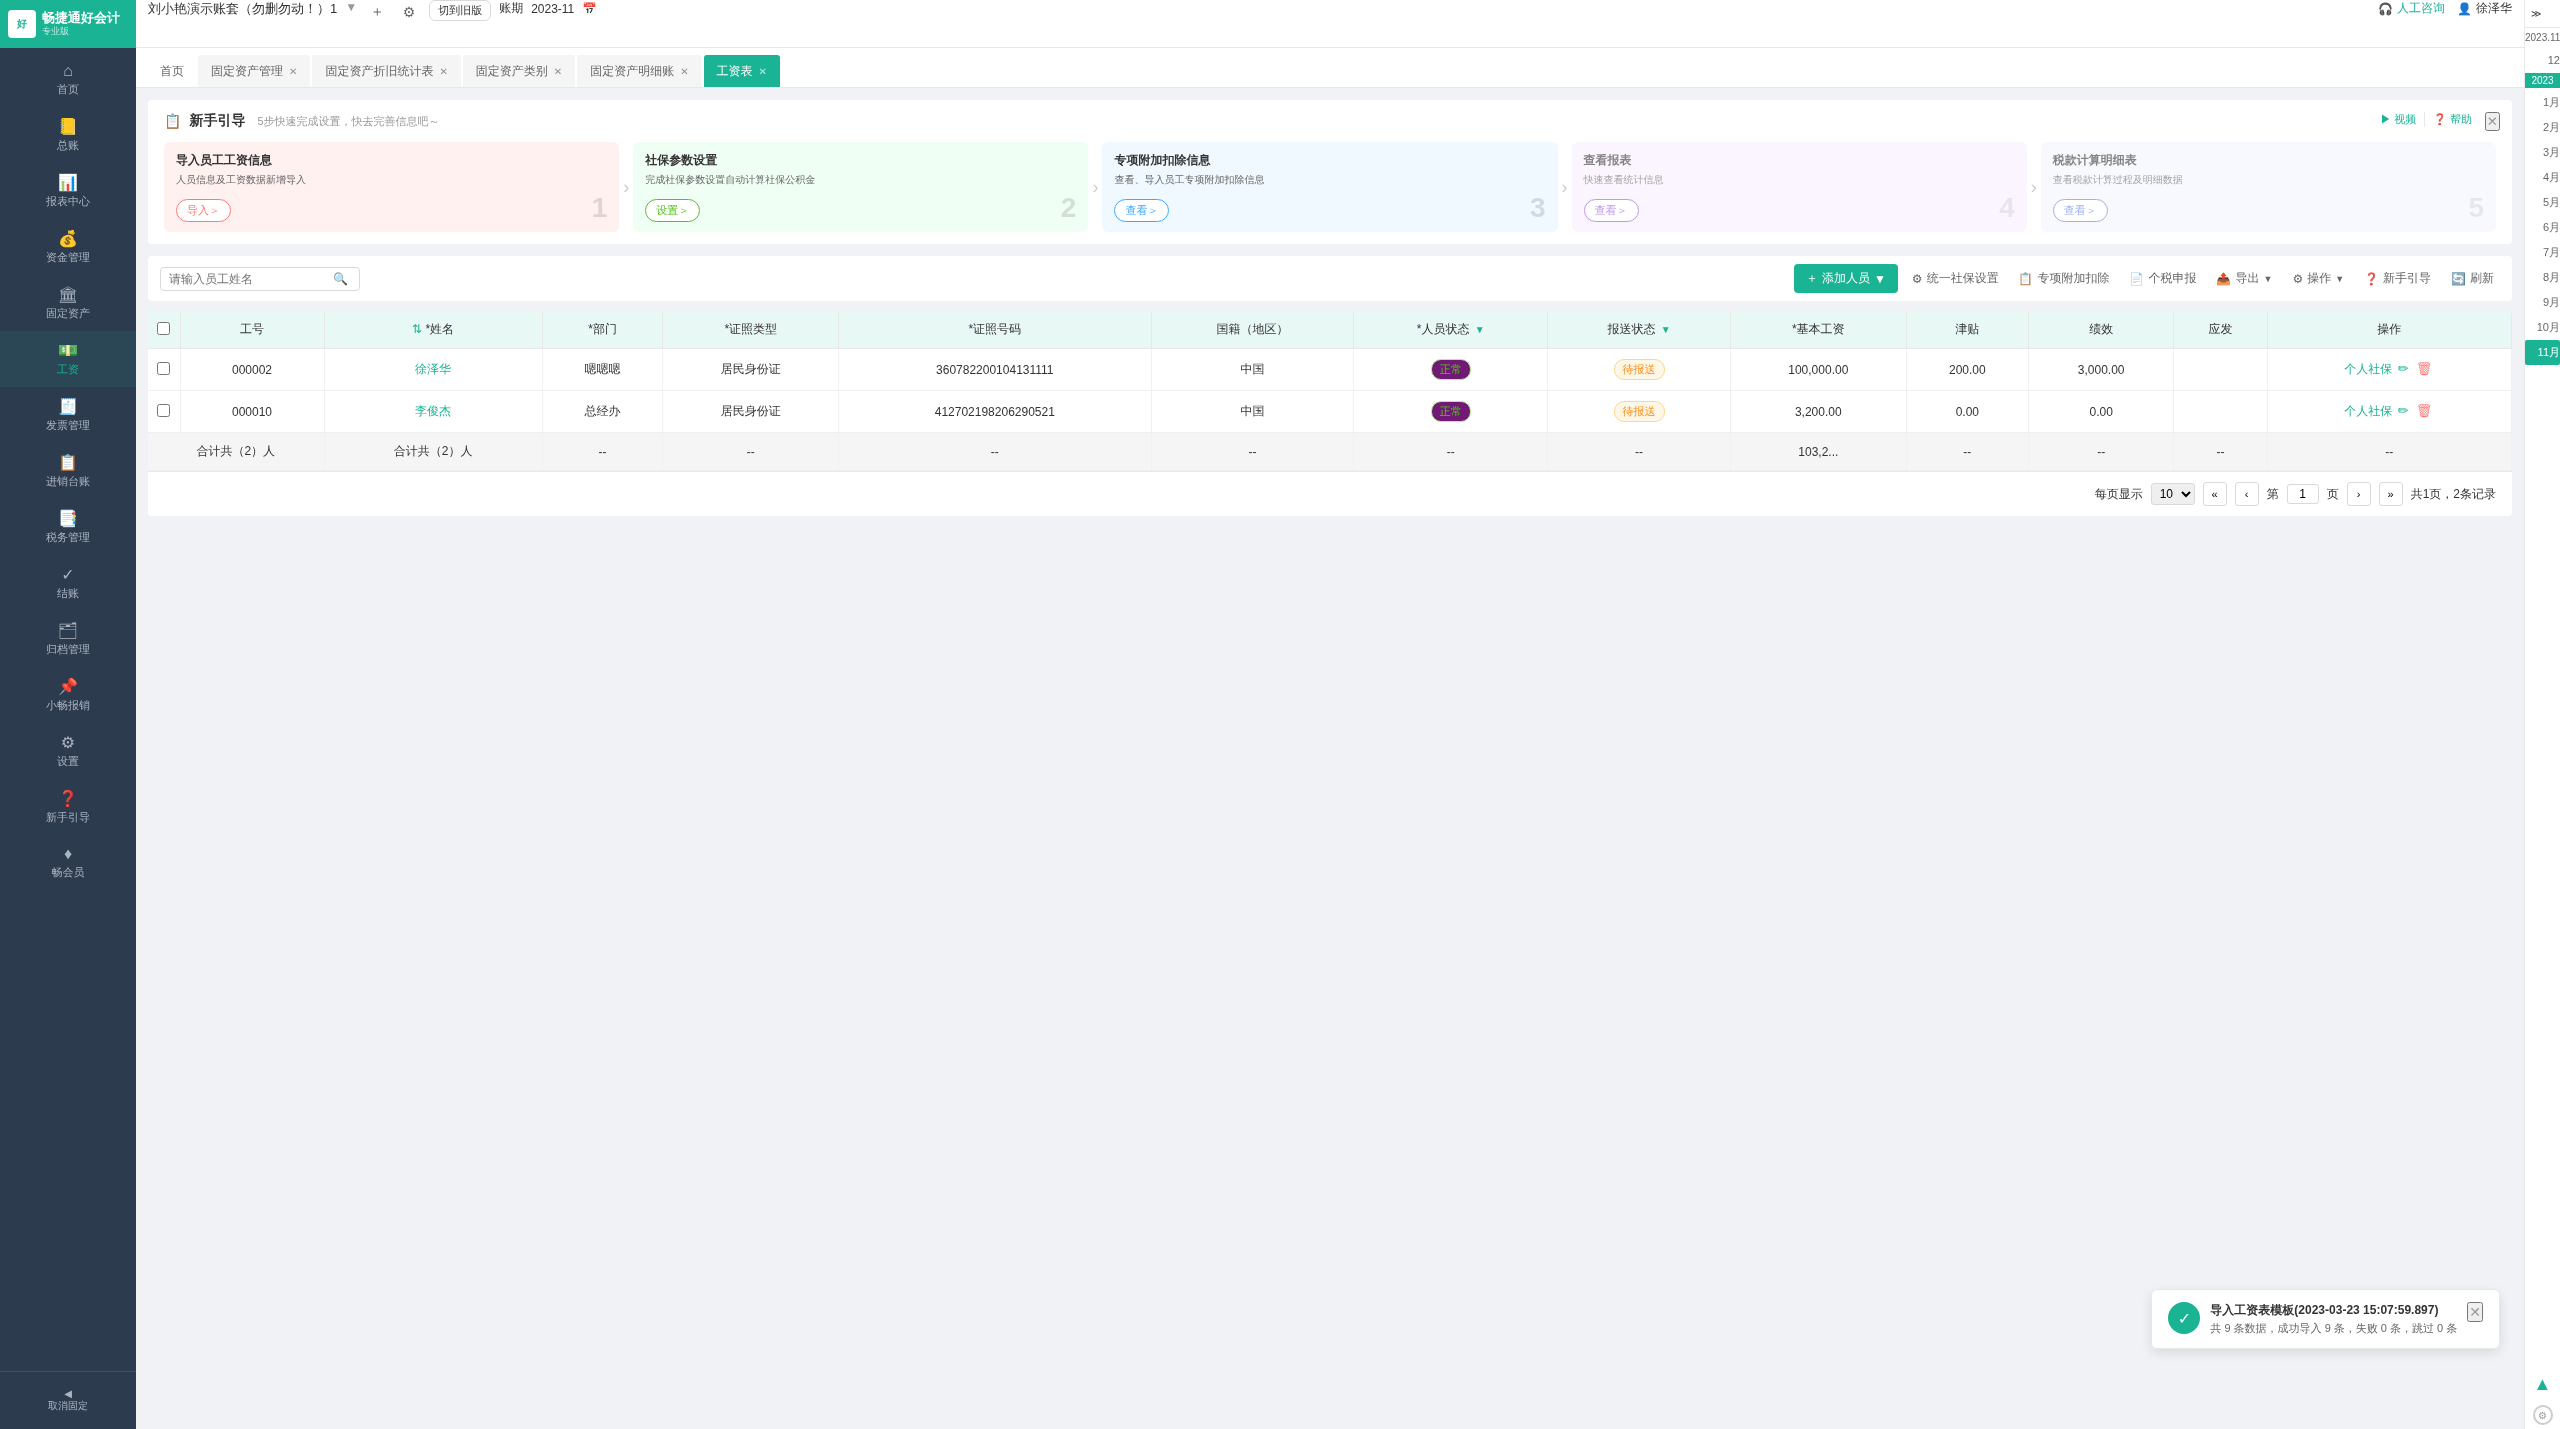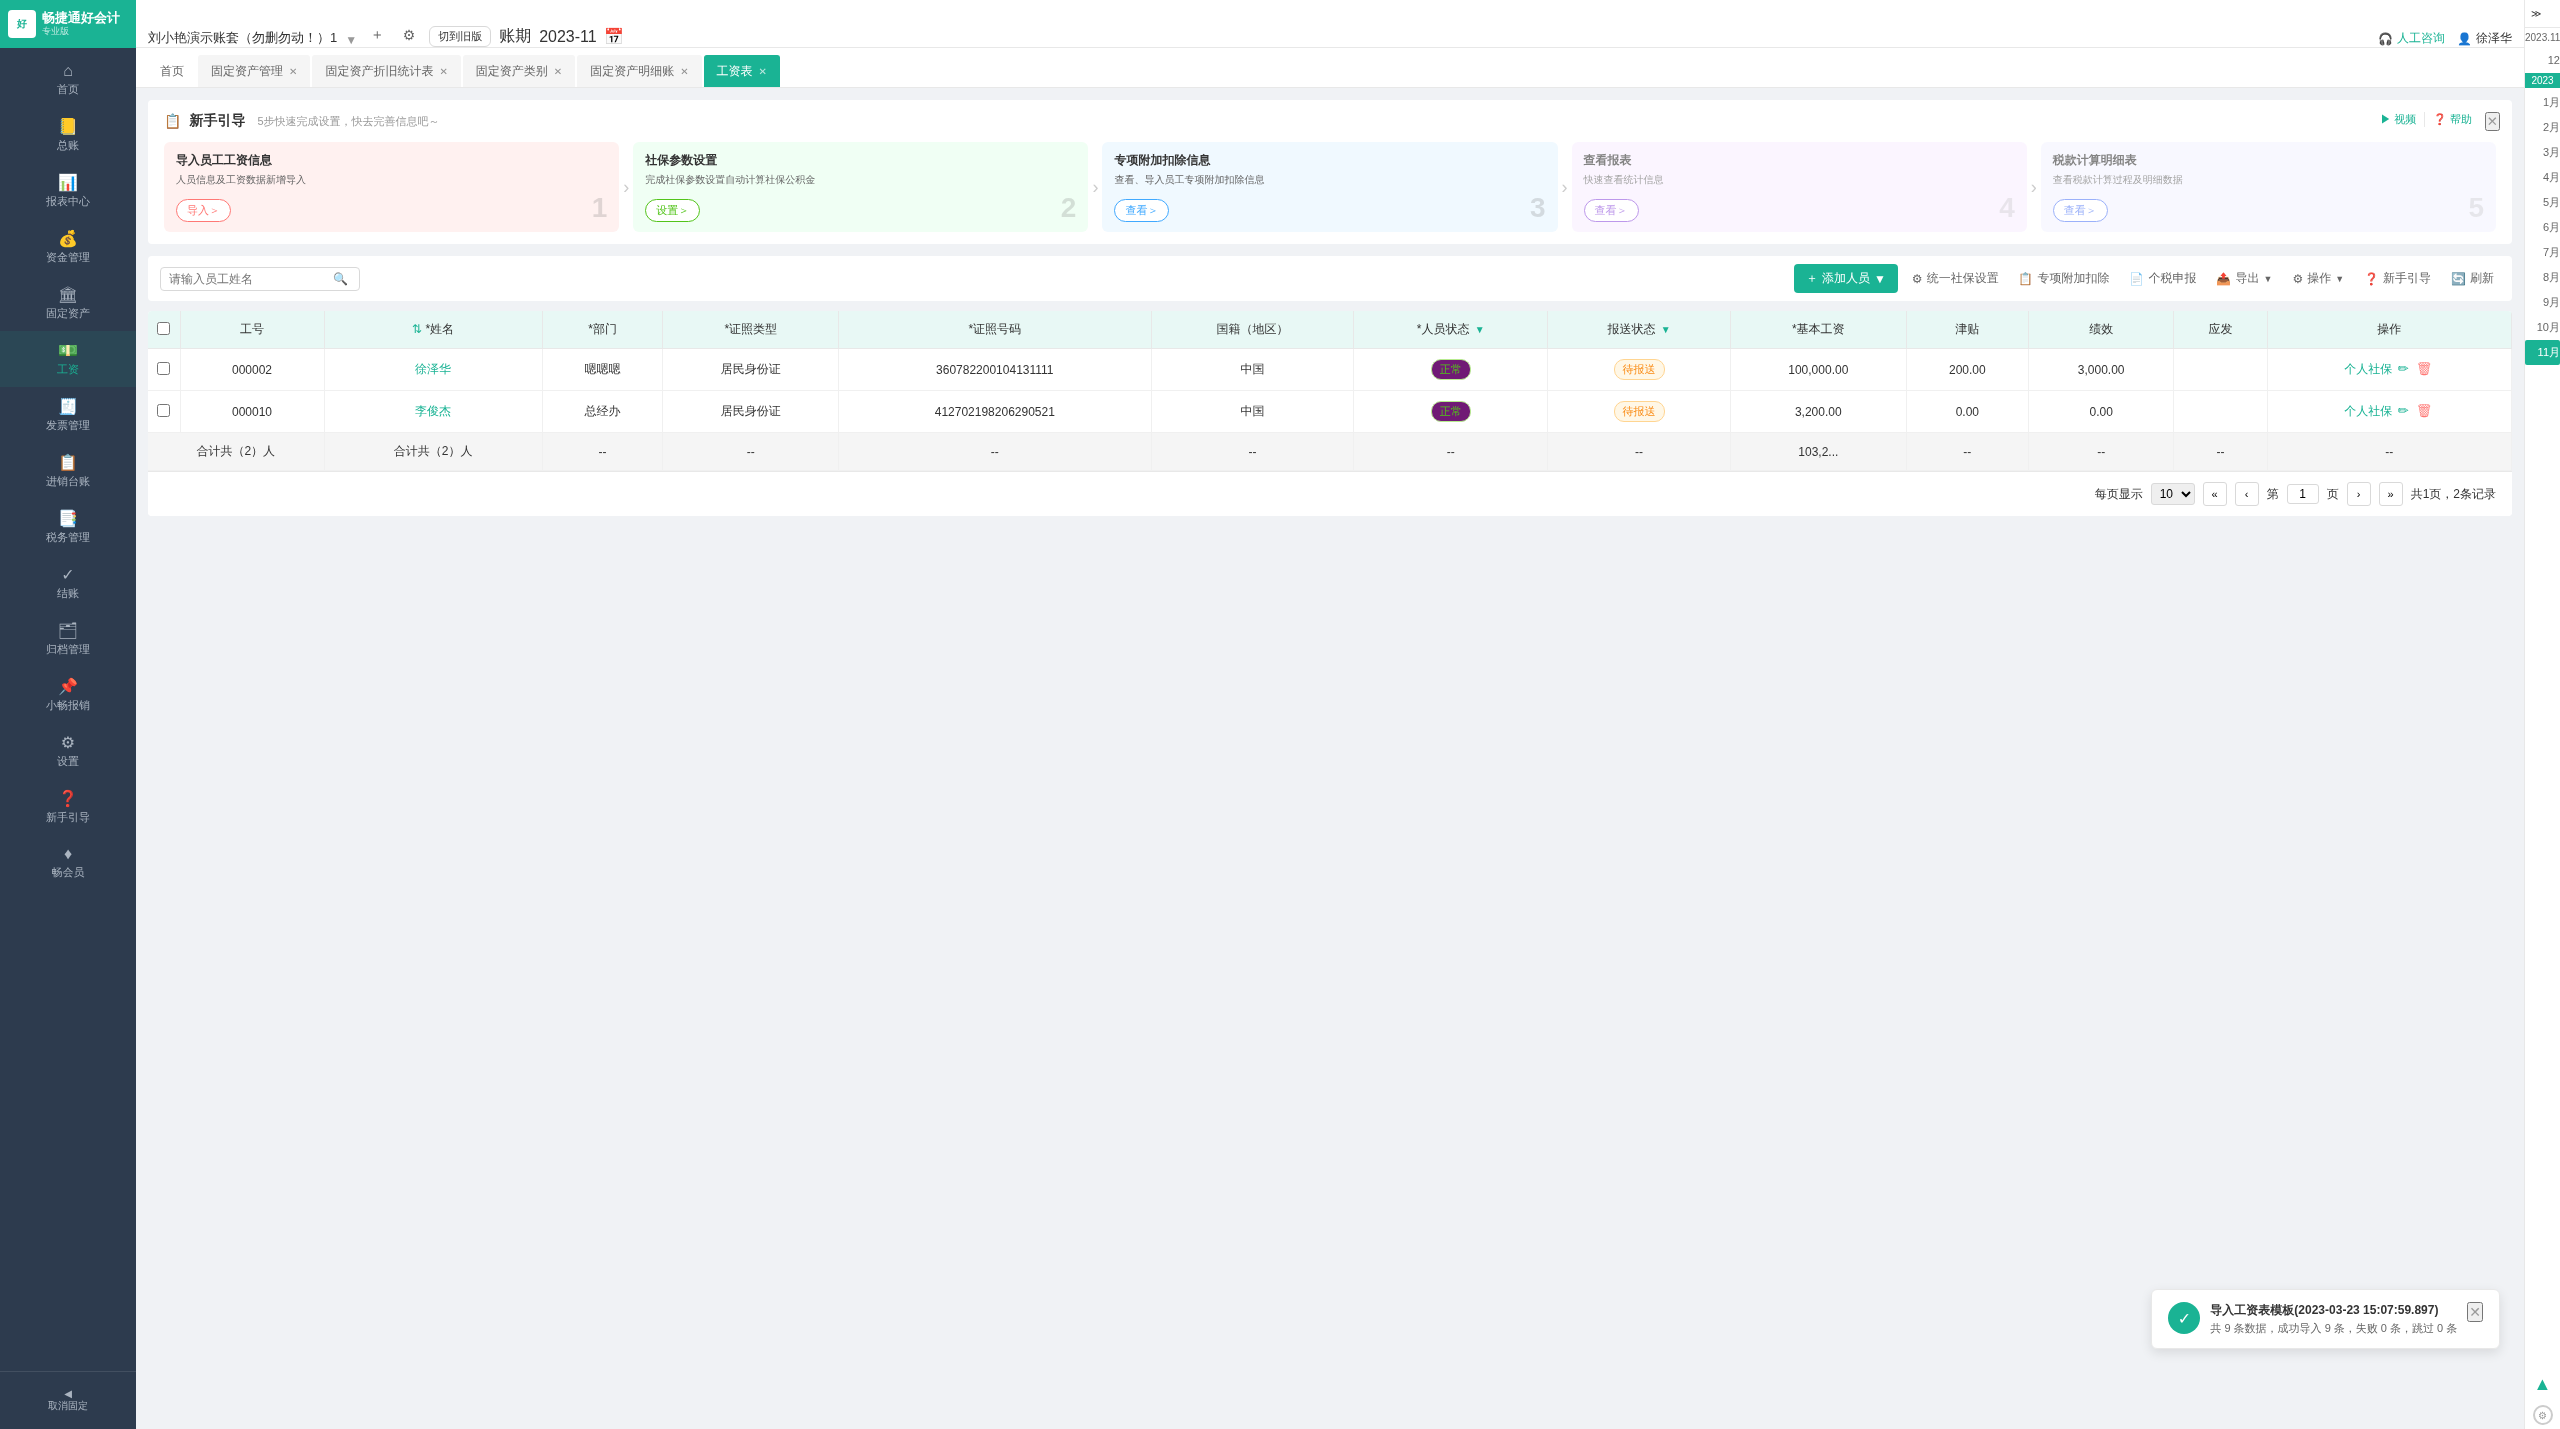--- a/index.html
+++ b/index.html
@@ -51,21 +51,21 @@
 
     
     .main { flex: 1; display: flex; flex-direction: column; overflow: hidden; }
 
     
     .topbar {
       height: 48px;
       background: white;
       border-bottom: 1px solid #e8e8e8;
       display: flex;
-      align-items: flex-end;
+      align-items: flex-start;
       padding: 0 12px;
       gap: 8px;
       flex-shrink: 0;
     }
     .topbar-account { font-size: 13px; color: #333; display: flex; align-items: center; gap: 4px; }
     .topbar-dropdown { color: #999; cursor: pointer; }
     .topbar-icon-btn {
       width: 24px; height: 24px;
       border: none; background: none;
       cursor: pointer; color: #666;
@@ -74,21 +74,21 @@
     }
     .topbar-switch-btn {
       background: white;
       border: 1px solid #d9d9d9;
       border-radius: 6px;
       padding: 2px 8px;
       font-size: 11px;
       cursor: pointer;
       color: #333;
     }
-    .topbar-period { font-size: 16px; color: #333; display: flex; align-items: center; gap: 4px; }
+    .topbar-period { font-size: 12px; color: #333; display: flex; align-items: center; gap: 4px; }
     .topbar-right { margin-left: auto; display: flex; align-items: center; gap: 12px; }
     .topbar-ai { display: flex; align-items: center; gap: 4px; color: #1ab394; font-size: 12px; cursor: pointer; }
     .topbar-user { display: flex; align-items: center; gap: 4px; font-size: 12px; color: #333; cursor: pointer; }
 
     
     .tabbar {
       height: 40px;
       background: white;
       border-bottom: 1px solid #e8e8e8;
       display: flex;

